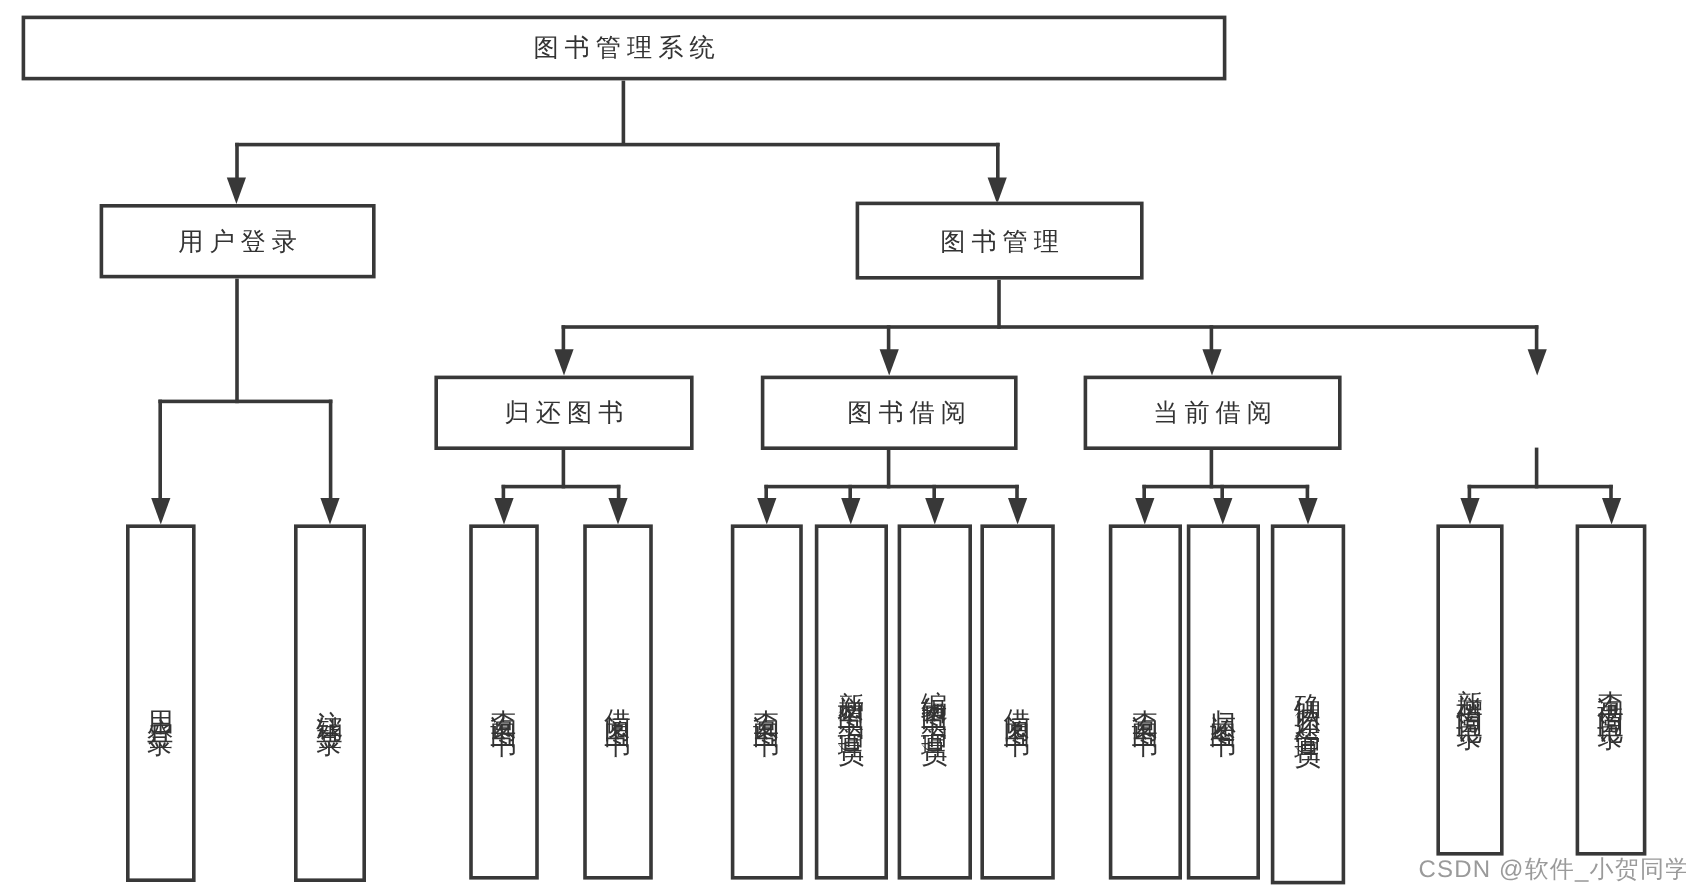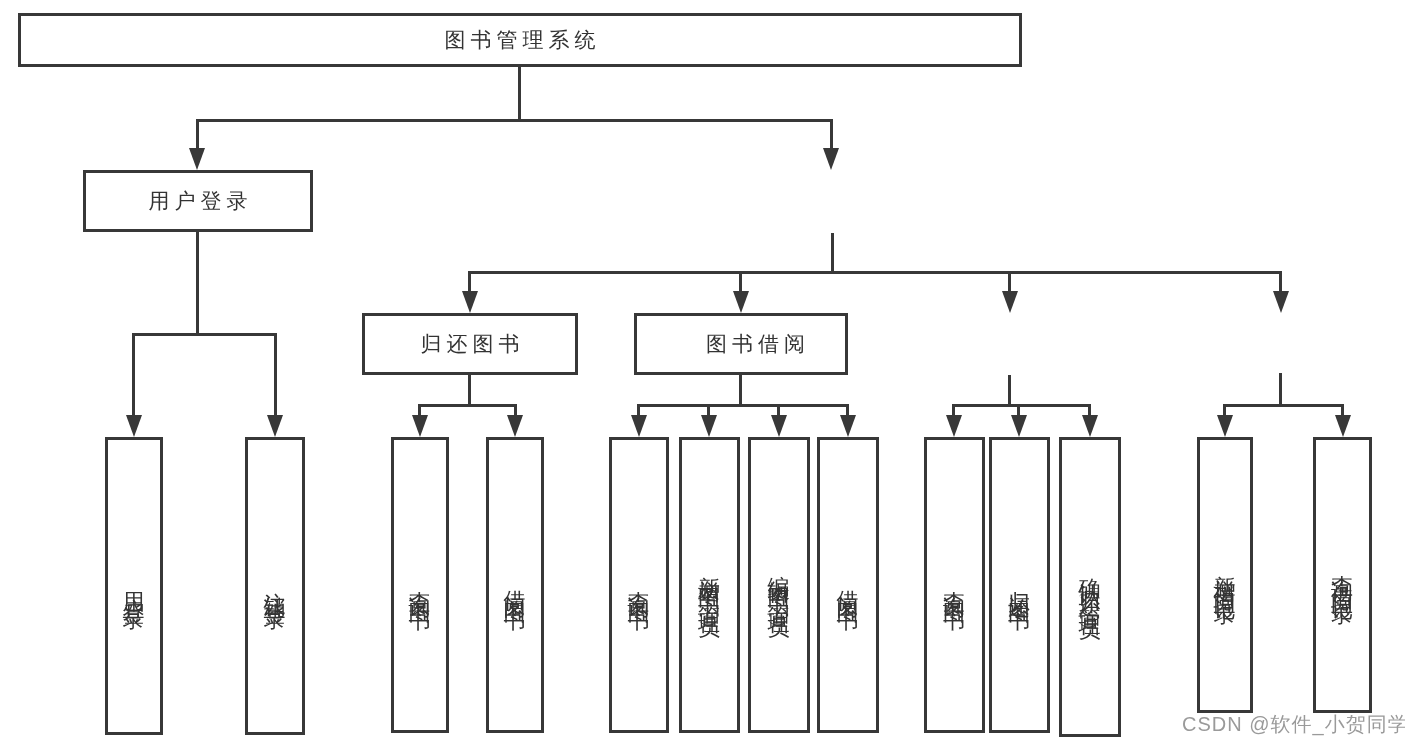--- a/index.html
+++ b/index.html
@@ -58,20 +58,23 @@
   <div class="vline" style="left:518px;top:67px;height:54px;"></div>
   <div class="hline" style="left:196px;top:119px;width:637px;"></div>
   <div class="vline" style="left:196px;top:119px;height:32px;"></div>
   <div class="arrow" style="left:189px;top:148px;"></div>
   <div class="vline" style="left:830px;top:119px;height:32px;"></div>
   <div class="arrow" style="left:823px;top:148px;"></div>
 
   <div class="hnode" style="left:83px;top:170px;width:230px;height:62px;">
     <span>用户登录</span>
   </div>
+  <div class="hnode" style="left:713px;top:168px;width:240px;height:65px;">
+    <span>图书管理</span>
+  </div>
 
   <div class="vline" style="left:196px;top:232px;height:104px;"></div>
   <div class="hline" style="left:132px;top:333px;width:145px;"></div>
   <div class="vline" style="left:132px;top:333px;height:85px;"></div>
   <div class="arrow" style="left:126px;top:415px;"></div>
   <div class="vline" style="left:274px;top:333px;height:85px;"></div>
   <div class="arrow" style="left:267px;top:415px;"></div>
 
   <div class="vline" style="left:831px;top:233px;height:41px;"></div>
   <div class="hline" style="left:468px;top:271px;width:814px;"></div>
@@ -82,20 +85,23 @@
   <div class="vline" style="left:1008px;top:271px;height:25px;"></div>
   <div class="arrow" style="left:1002px;top:291px;"></div>
   <div class="vline" style="left:1279px;top:271px;height:25px;"></div>
   <div class="arrow" style="left:1273px;top:291px;"></div>
 
   <div class="hnode" style="left:362px;top:313px;width:216px;height:62px;">
     <span>归还图书</span>
   </div>
   <div class="hnode" style="left:634px;top:313px;width:214px;height:62px;padding-left:29px;">
     <span>图书借阅</span>
+  </div>
+  <div class="hnode" style="left:903px;top:313px;width:215px;height:62px;">
+    <span>当前借阅</span>
   </div>
 
   <div class="vline" style="left:468px;top:375px;height:32px;"></div>
   <div class="hline" style="left:418px;top:404px;width:99px;"></div>
   <div class="vline" style="left:418px;top:404px;height:14px;"></div>
   <div class="arrow" style="left:412px;top:415px;"></div>
   <div class="vline" style="left:514px;top:404px;height:14px;"></div>
   <div class="arrow" style="left:507px;top:415px;"></div>
 
   <div class="vline" style="left:739px;top:375px;height:32px;"></div>

